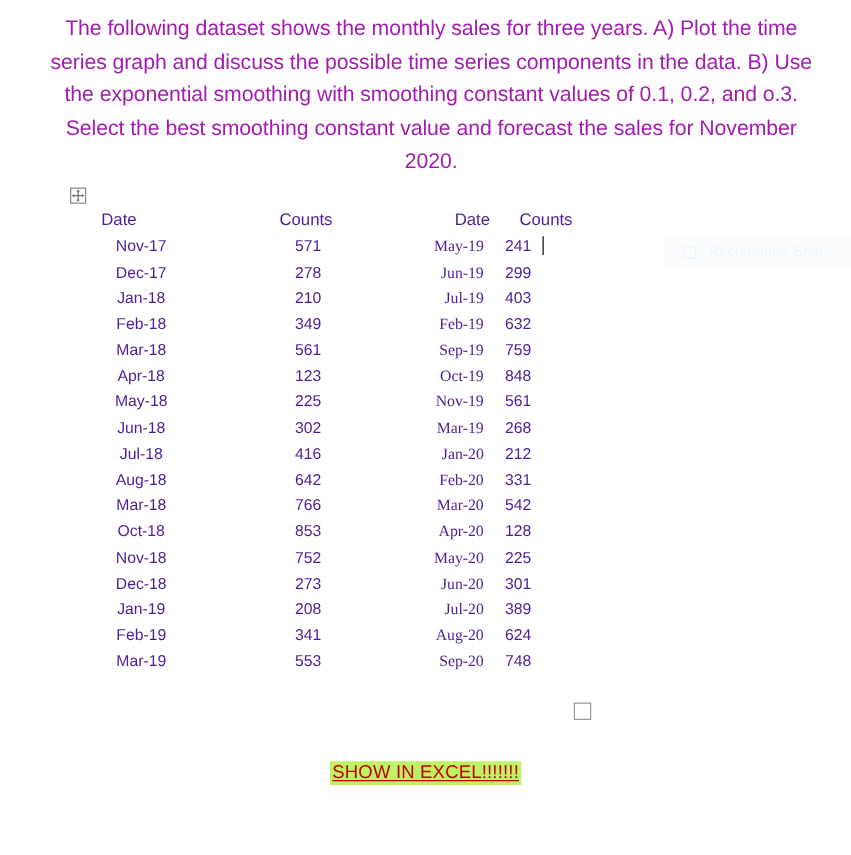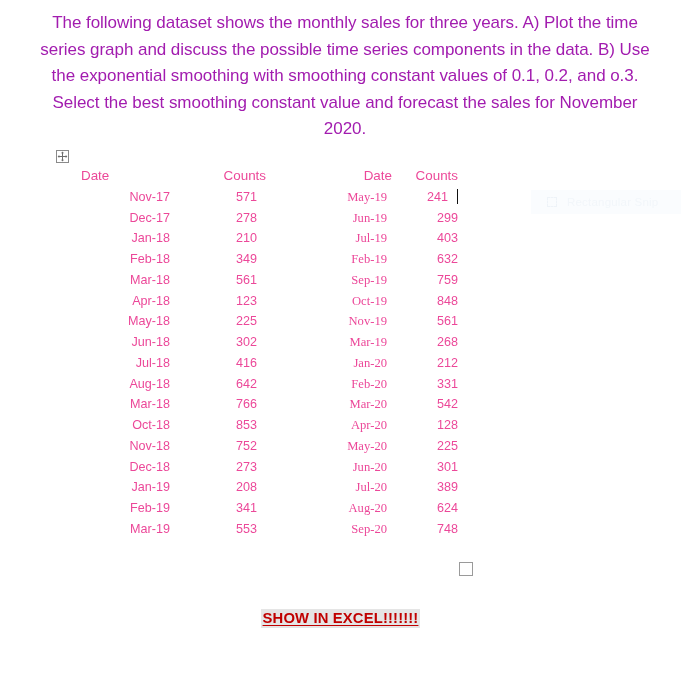--- a/index.html
+++ b/index.html
@@ -60,21 +60,21 @@
     background: #ffffff;
     box-sizing: border-box;
   }
 
   table.sales-table {
     position: absolute;
     left: 0px;
     top: 16px;
     border-collapse: collapse;
     font-size: 12.6px;
-    color: #ec4899;
+    color: #4c1d95;
     table-layout: fixed;
   }
   table.sales-table th,
   table.sales-table td {
     padding: 0;
     margin: 0;
     height: 20.75px;
     line-height: 20.75px;
     font-weight: normal;
     white-space: nowrap;
@@ -83,24 +83,24 @@
   col.c-date1  { width: 140px; }
   col.c-cnt1   { width: 78px; }
   col.c-date2  { width: 130px; }
   col.c-cnt2   { width: 60px; }
 
   table.sales-table th.h-date1 { text-align: left;   padding-left: 25px; font-size: 13.4px; }
   table.sales-table th.h-cnt1  { text-align: right;  padding-right: 8px; font-size: 13.4px; }
   table.sales-table th.h-date2 { text-align: right;  padding-right: 12px; font-size: 13.4px; }
   table.sales-table th.h-cnt2  { text-align: right;  padding-right: 6px;  font-size: 13.4px; }
 
-  table.sales-table td.d-date1 { text-align: right; padding-right: 26px; }
+  table.sales-table td.d-date1 { text-align: center; padding-right: 26px; }
   table.sales-table td.d-cnt1  { text-align: right; padding-right: 17px; }
   table.sales-table td.d-date2 { text-align: right; padding-right: 17px; font-family: Liberation Serif, serif; }
-  table.sales-table td.d-cnt2  { text-align: right; padding-right: 6px; margin-top: 18px;  }
+  table.sales-table td.d-cnt2  { text-align: left; padding-right: 6px; margin-top: 18px;  }
 
   
   .caret {
     display: inline-block;
     width: 1px;
     height: 15px;
     background: #111;
     vertical-align: -3px;
     margin-left: 9px;
   }
@@ -131,23 +131,23 @@
 
   
   #show-in-excel-note {
     position: absolute;
     left: 0;
     top: 609px;
     width: 681px;
     text-align: center;
   }
   #show-in-excel-note .hl {
-    background: #e5e5e5;
+    background: #bef264;
     color: #c00000;
-    font-weight: bold;
+    font-weight: normal;
     font-size: 14.8px;
     letter-spacing: 0.15px;
     text-decoration: underline;
     text-underline-offset: 2px;
     padding: 1px 2px 2px 2px;
   }
 </style>
 </head>
 <body>
 

